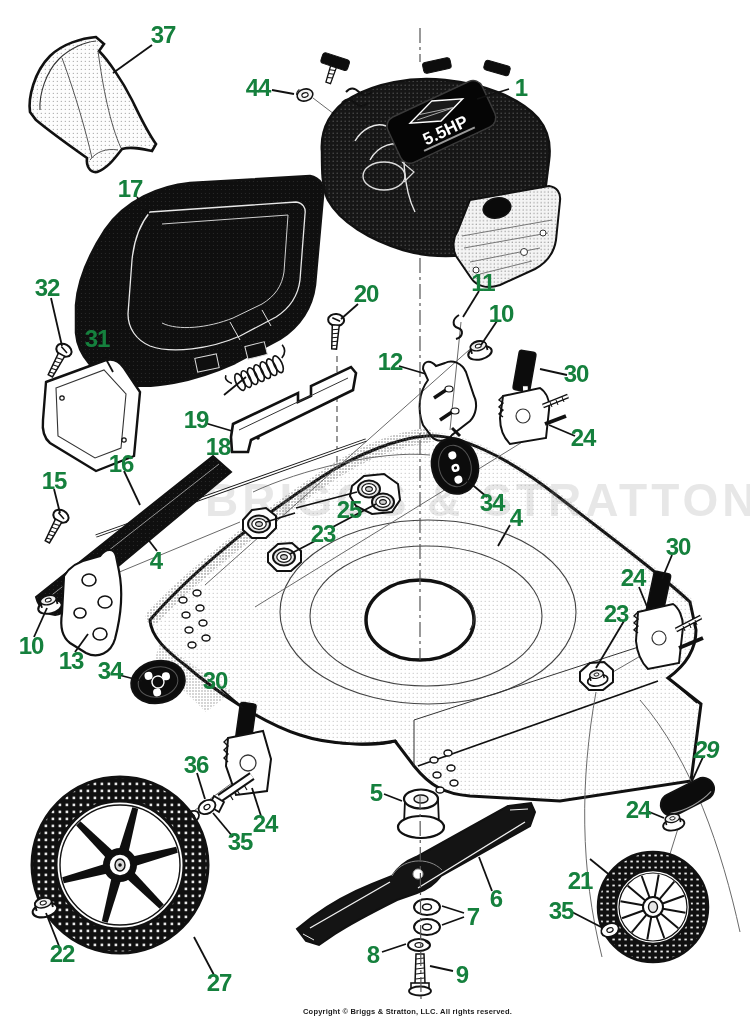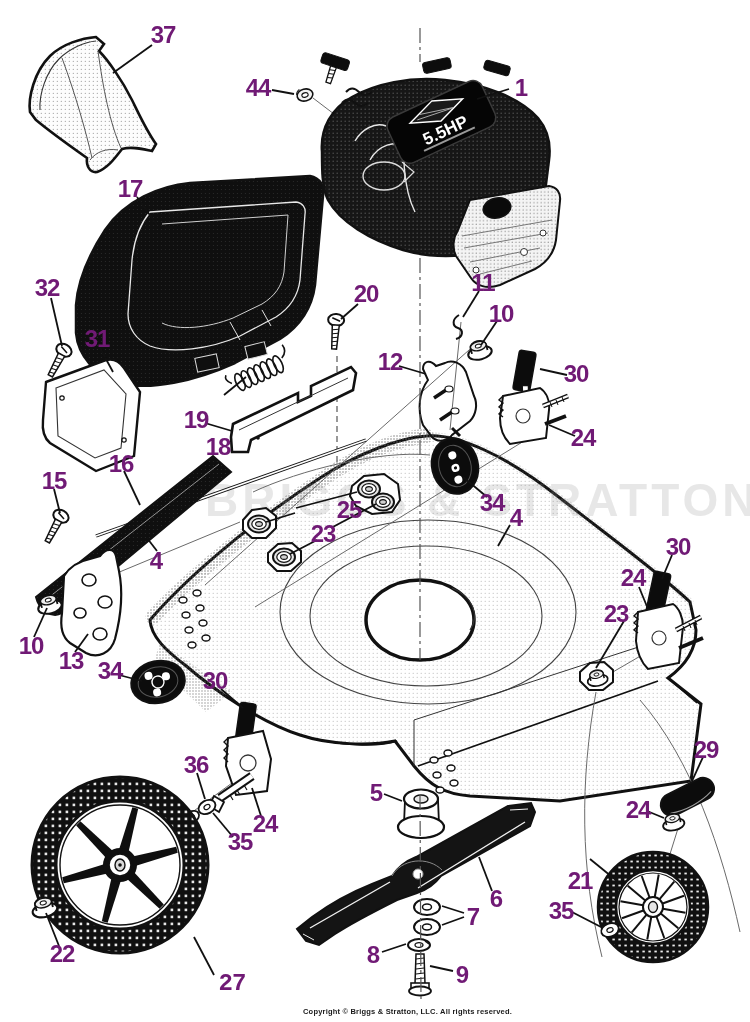--- a/index.html
+++ b/index.html
@@ -1,20 +1,20 @@
 <!DOCTYPE html>
 <html><head>
 <meta charset="utf-8">
 <style>
   html,body{margin:0;padding:0;background:#fff;}
   #stage{position:relative;width:750px;height:1022px;background:#fff;overflow:hidden;
          font-family:"Liberation Sans",sans-serif;}
   #stage svg{position:absolute;left:0;top:0;}
   .callout{position:absolute;transform:translate(-50%,-50%);
-           font:bold 24px "Liberation Sans",sans-serif;color:#701a75;letter-spacing:-1px;
+           font:bold 24px "Liberation Sans",sans-serif;color:#15803d;letter-spacing:-1px;
            user-select:none;white-space:nowrap;}
   #copyright{position:absolute;left:303px;top:1007px;font:bold 7.5px "Liberation Sans",sans-serif;
              color:#1a1a1a;letter-spacing:.2px;}
 </style>
 </head>
 <body>
 
 <div id="stage">
 
 <svg width="750" height="1022" viewBox="0 0 750 1022">
@@ -482,27 +482,27 @@
       <span class="callout" style="left: 31px; top: 646px;">10</span>
       <span class="callout" style="left: 110px; top: 671px;">34</span>
       <span class="callout" style="left: 215px; top: 681px;">30</span>
       <span class="callout" style="left: 616px; top: 614px;">23</span>
       <span class="callout" style="left: 633px; top: 578px;">24</span>
       <span class="callout" style="left: 678px; top: 547px;">30</span>
       <span class="callout" style="left: 196px; top: 765px;">36</span>
       <span class="callout" style="left: 240px; top: 842px;">35</span>
       <span class="callout" style="left: 265px; top: 824px;">24</span>
       <span class="callout" style="left: 62px; top: 954px;">22</span>
-      <span class="callout" style="left: 232px; top: 983px; font-family: Liberation Mono, monospace;">27</span>
+      <span class="callout" style="left: 219px; top: 983px;">27</span>
       <span class="callout" style="left: 376px; top: 793px;">5</span>
       <span class="callout" style="left: 496px; top: 899px;">6</span>
       <span class="callout" style="left: 473px; top: 917px;">7</span>
       <span class="callout" style="left: 373px; top: 955px;">8</span>
       <span class="callout" style="left: 462px; top: 975px;">9</span>
-      <span class="callout" style="left: 706px; top: 750px;">29</span>
+      <span class="callout" style="left: 706px; top: 750px; font-style: italic;">29</span>
       <span class="callout" style="left: 638px; top: 810px;">24</span>
       <span class="callout" style="left: 580px; top: 857px; margin-top: 24px;">21</span>
       <span class="callout" style="left: 561px; top: 911px;">35</span>
     </div>
 
 <div id="copyright">Copyright © Briggs &amp; Stratton, LLC. All rights reserved.</div>
 
 </div>
 
 </body></html>

